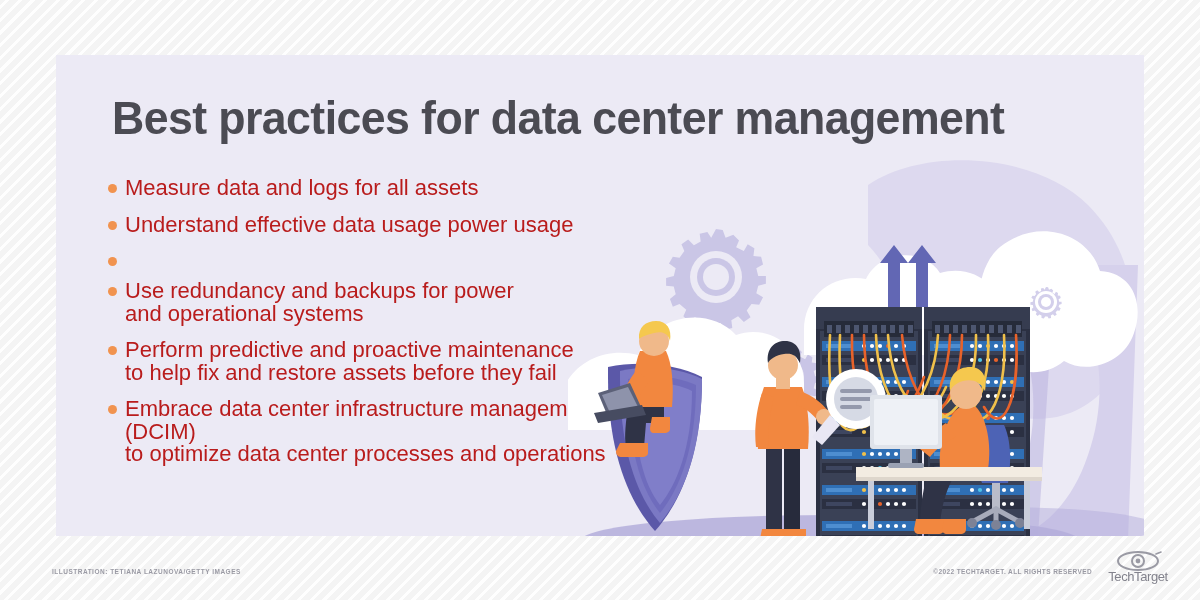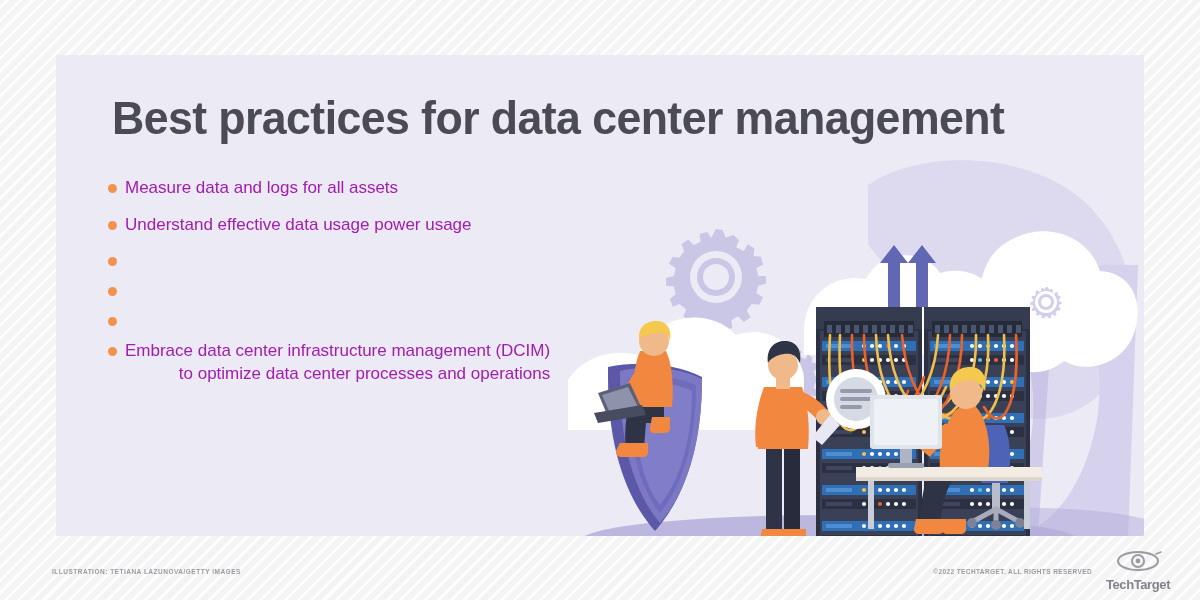--- a/index.html
+++ b/index.html
@@ -61,25 +61,24 @@
   .bullet-dot {
     width: 9px;
     height: 9px;
     border-radius: 50%;
     background: #f1934f;
     margin-top: 7px;
     margin-right: 8px;
     flex: 0 0 auto;
   }
   .bullet-text {
-    font-size: 17px;
+    font-size: 22px;
     line-height: 22.5px;
-    color: #a21caf;
+    color: #b91c1c;
     white-space: pre-line;
-    text-align: right;
   }
 
   .art {
     position: absolute;
     left: 512px;
     top: 100px;
     width: 576px;
     height: 381px;
   }
 
@@ -109,24 +108,23 @@
     width: 74px;
     height: 34px;
   }
   .logo-word {
     position: absolute;
     left: 0;
     top: 18px;
     width: 74px;
     text-align: center;
     font-size: 13px;
-    font-weight: bold;
+    font-weight: normal;
     color: #83838d;
     letter-spacing: -0.4px;
-    margin-top: 8px;
   }
 </style>
 </head>
 <body>
 
 <div class="card">
 
   <div class="title">Best practices for data center management</div>
 
   <div class="bullets">
@@ -136,23 +134,27 @@
     </div>
     <div class="bullet-row">
       <span class="bullet-dot"></span>
       <span class="bullet-text">Understand effective data usage power usage</span>
     </div>
     <div class="bullet-row">
       <span class="bullet-dot"></span>
     </div>
     <div class="bullet-row">
       <span class="bullet-dot"></span>
+      <span class="bullet-text">Use redundancy and backups for power
+and operational systems</span>
     </div>
     <div class="bullet-row">
       <span class="bullet-dot"></span>
+      <span class="bullet-text">Perform predictive and proactive maintenance
+to help fix and restore assets before they fail</span>
     </div>
     <div class="bullet-row">
       <span class="bullet-dot"></span>
       <span class="bullet-text">Embrace data center infrastructure management (DCIM)
 to optimize data center processes and operations</span>
     </div>
   </div>
 
   <div class="art">
     <svg width="576" height="381" viewBox="0 0 576 381" xmlns="http://www.w3.org/2000/svg">

